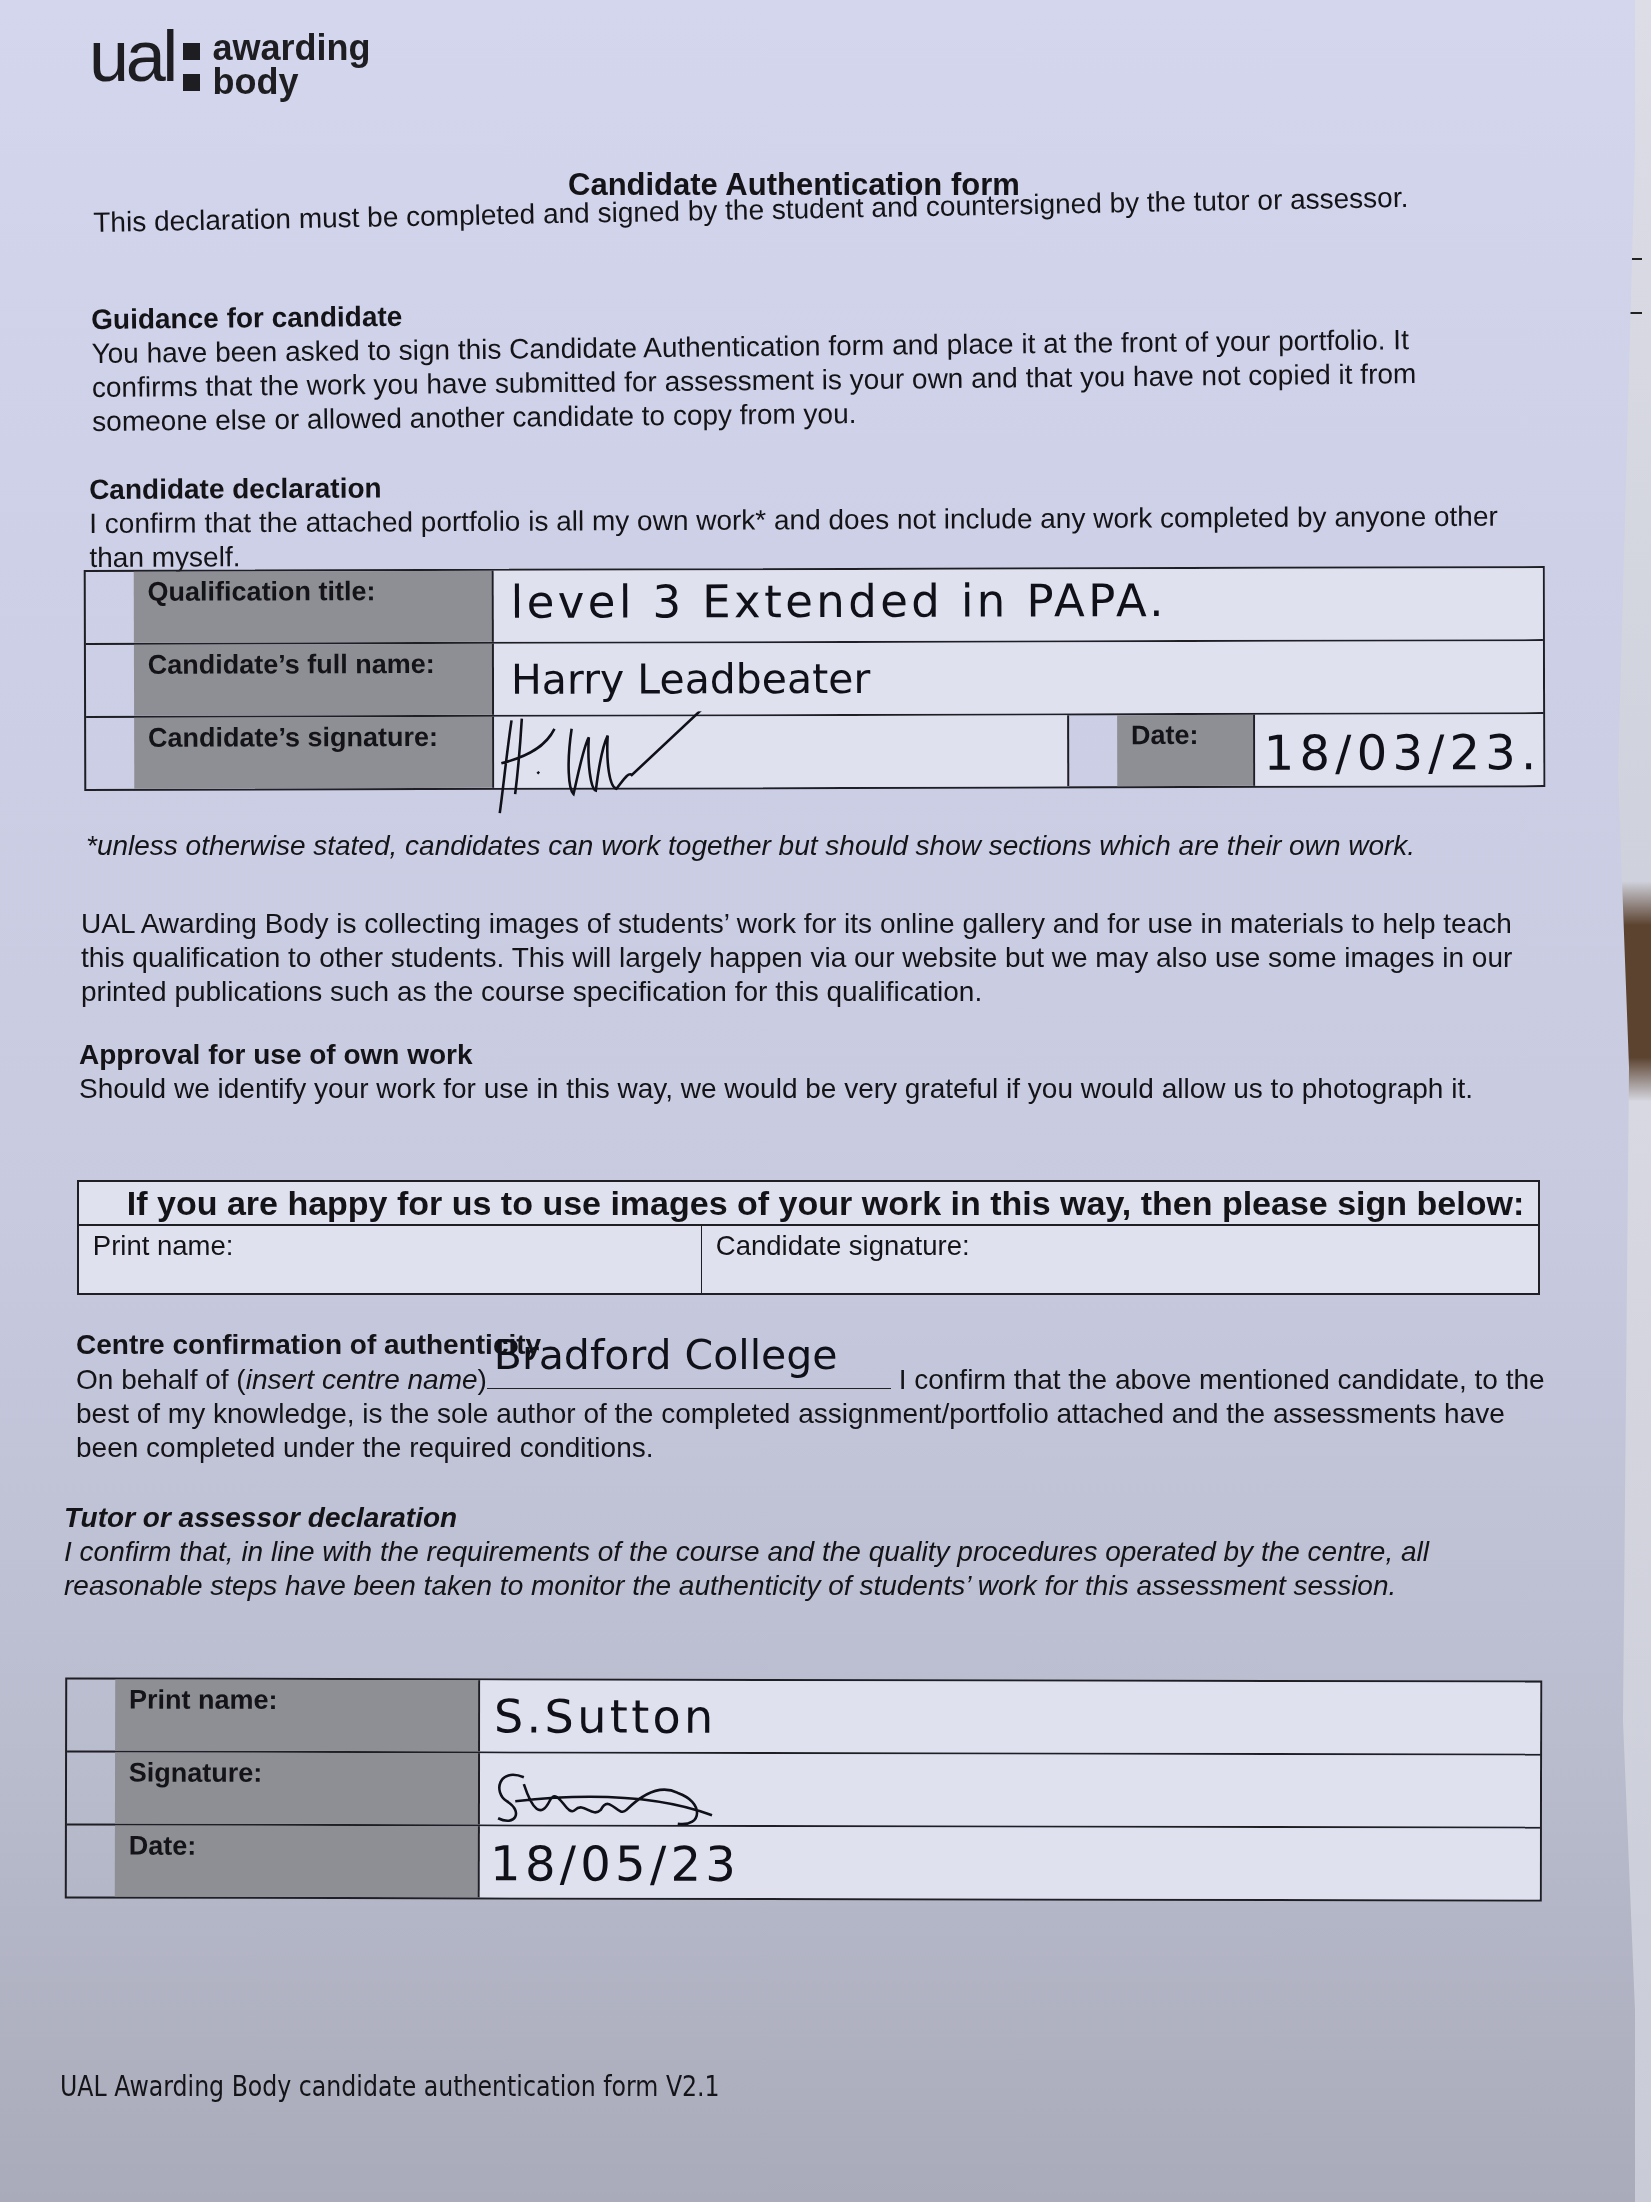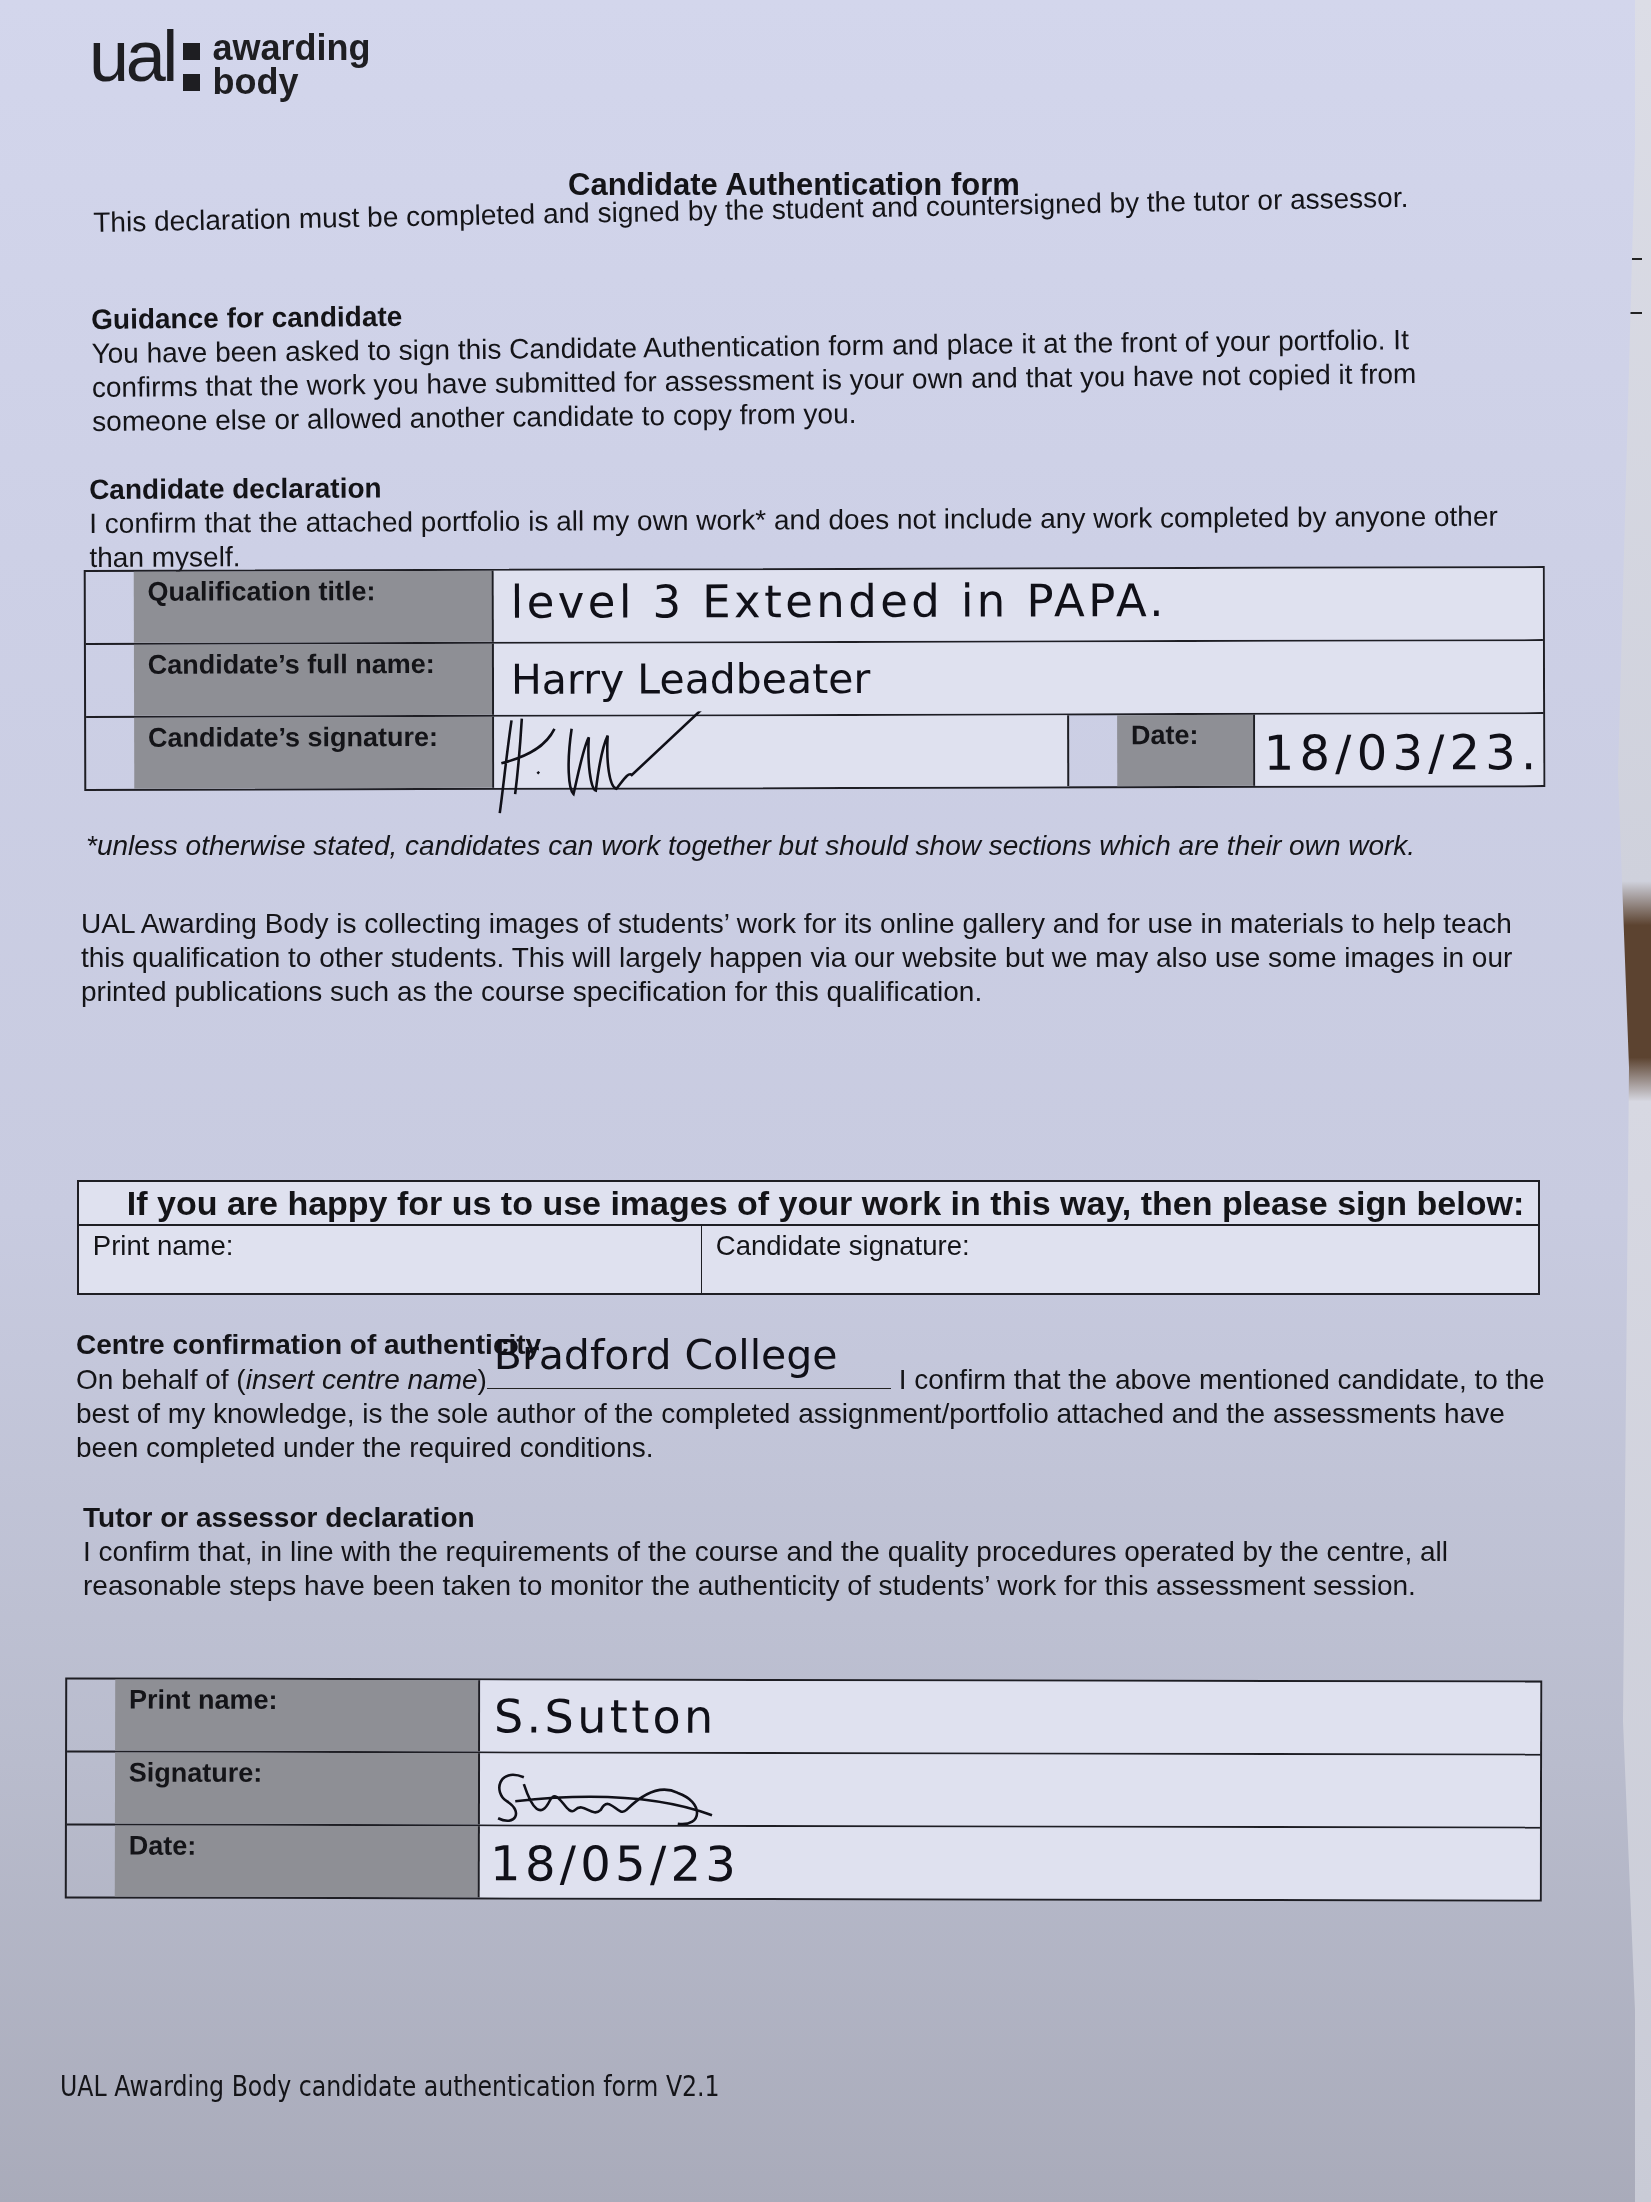--- a/index.html
+++ b/index.html
@@ -43,21 +43,21 @@
   .gallery { left:81px; top:907px; width:1480px; }
   .approval { left:79px; top:1038px; width:1480px; }
   .happy-tbl { left:77px; top:1180px; width:1459px; }
   .happy-head { font-weight:bold; font-size:34px; padding:1.7px 13.8px; border-bottom:2.2px solid #1e1e24; background:#dfe1ef;text-align:right; }
   .happy-row { display:flex; height:67px; background:#dfe1ef; }
   .happy-row div { font-size:27.5px; padding:3.4px 13.8px; box-sizing:border-box; }
   .happy-row .c1 { width:623px; border-right:1.7px solid #1e1e24; }
   .centre { left:76px; top:1328px; width:1480px; }
   .centre .blank { display:inline-block; position:relative; width:404px; border-bottom:1.7px solid #222; height:26px; vertical-align:baseline; }
   .centre .blank .hand { font-size:41px; left:6.9px; top:-24px; }
-  .tutor { left:83px; top:1501px; width:1480px; }
+  .tutor { left:64px; top:1501px; width:1480px;font-style:italic; }
   .tutor-tbl { left:65px; top:1679px; width:1473px; transform:rotate(0.12deg); }
   .tutor-tbl .lab { width:365px; }
   .tutor-tbl .row { height:71px; }
   .footer { position:absolute; left:60px; top:2070px; font-size:27.5px; font-family:"DejaVu Sans", sans-serif; transform:scaleX(0.86); transform-origin:left; }
 </style>
 </head>
 <body>
 
 <div class="under-sheet">
     <div class="mark"></div>
@@ -115,20 +115,24 @@
       <div class="val">
         <span class="hand" style="font-size:48px;left:8.6px;top:10.3px;letter-spacing:5.2px;">18/03/23.</span>
       </div>
     </div>
   </div>
 
   <div class="p gallery">UAL Awarding Body is collecting images of students’ work for its online gallery and for use in materials to help teach this qualification to other students.  This will largely happen via our website but we may also use some images in our printed publications such as the course specification for this qualification.</div>
 
   <div class="p footnote">*unless otherwise stated, candidates can work together but should show sections which are their own work.</div>
 
+  <div class="p approval">
+    <span class="h">Approval for use of own work</span>
+    <span>Should we identify your work for use in this way, we would be very grateful if you would allow us to photograph it.</span>
+  </div>
 
   <div class="tbl happy-tbl">
     <div class="happy-head">If you are happy for us to use images of your work in this way, then please sign below:</div>
     <div class="happy-row">
       <div class="c1"><span>Print name:</span></div>
       <div><span>Candidate signature:</span></div>
     </div>
   </div>
 
   <div class="p centre">

